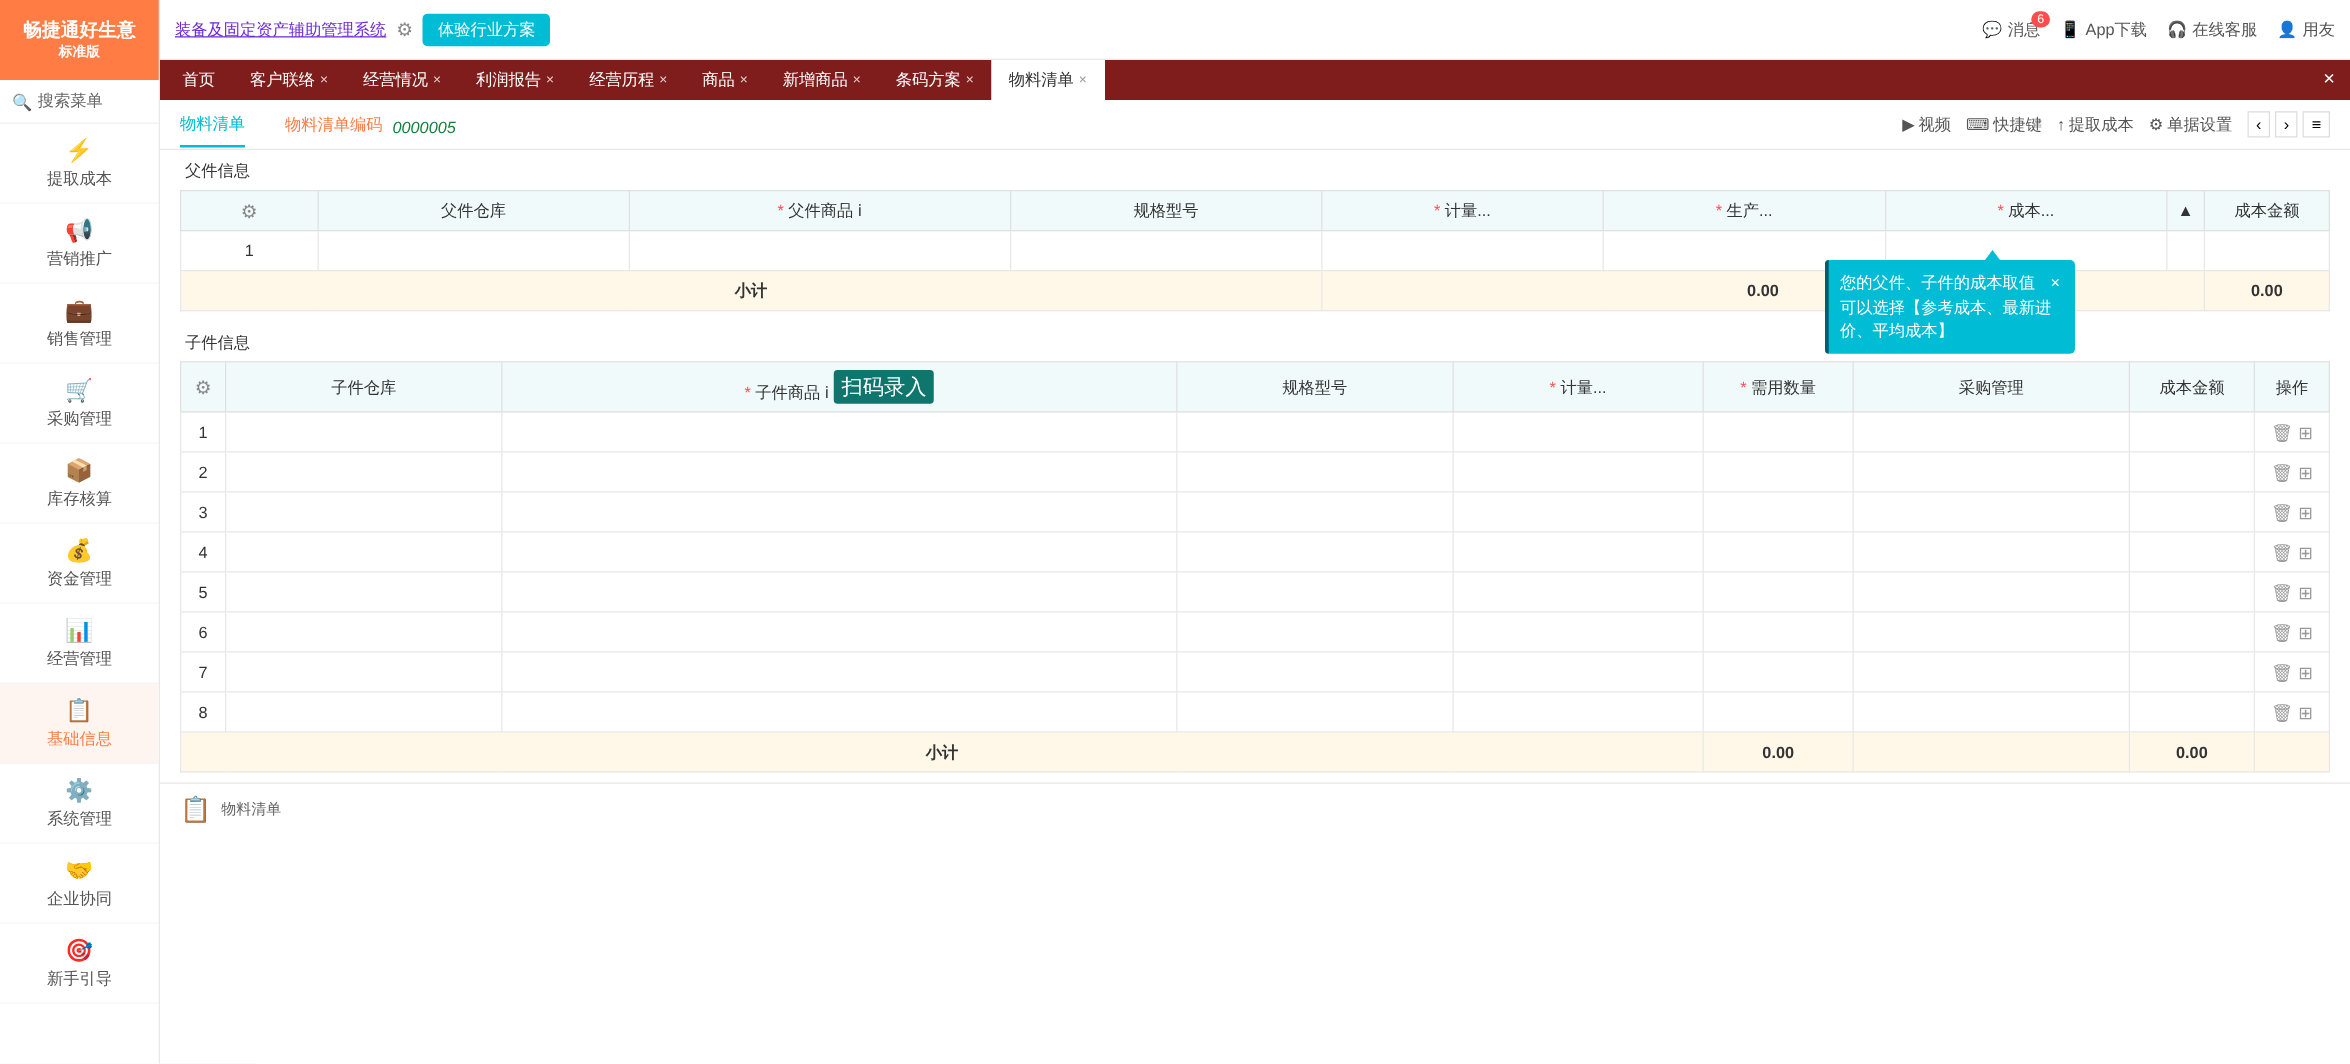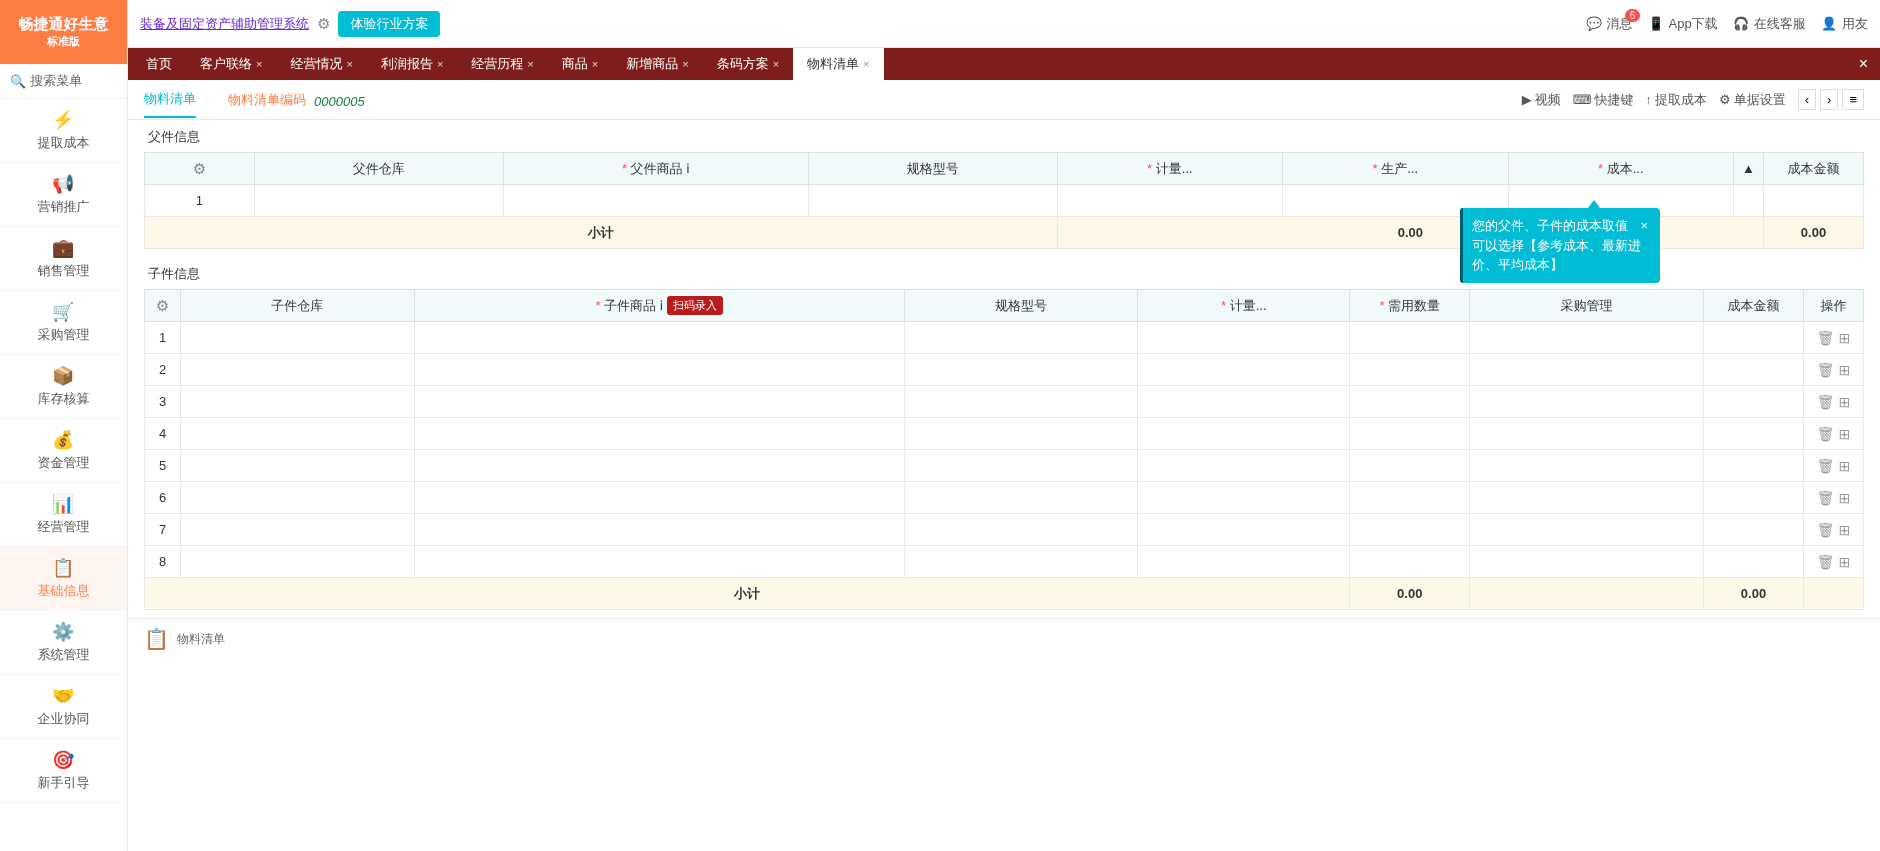--- a/index.html
+++ b/index.html
@@ -234,26 +234,26 @@
     }
     .required-star { color: #ff4d4f; }
     .gear-btn {
       background: none;
       border: none;
       cursor: pointer;
       font-size: 15px;
       color: #888;
     }
     .scan-btn {
-      background: #b91c1c;
+      background: #0f766e;
       color: white;
       border: none;
       border-radius: 3px;
       padding: 2px 6px;
-      font-size: 11px;
+      font-size: 17px;
       cursor: pointer;
     }
     .action-icons {
       display: flex;
       align-items: center;
       justify-content: center;
       gap: 4px;
     }
     .action-icon-btn {
       background: none;

